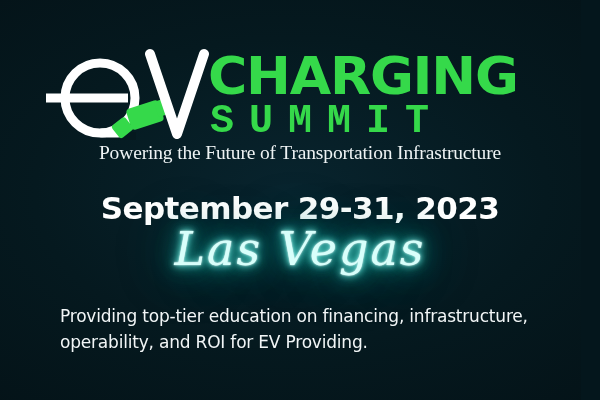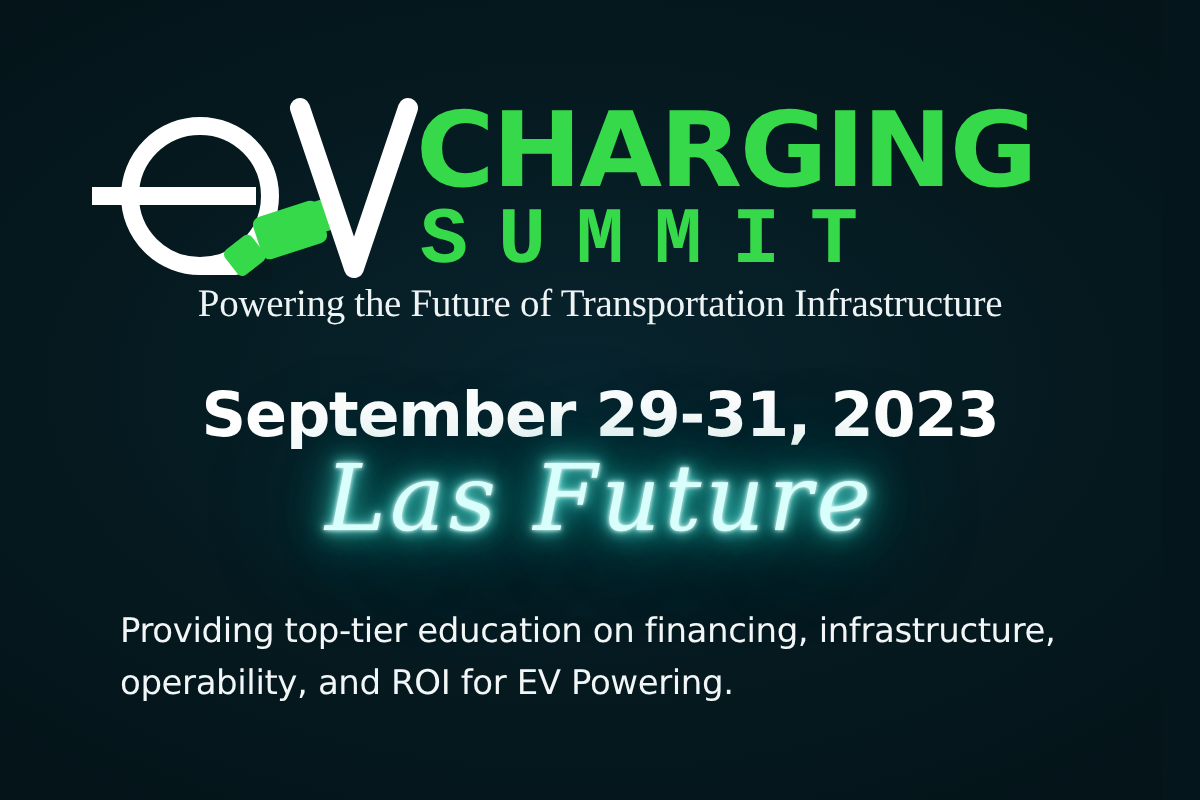--- a/index.html
+++ b/index.html
@@ -168,20 +168,20 @@
       <div class="word-charging">CHARGING</div>
       <div class="word-summit">SUMMIT</div>
     </div>
 
   </div>
 
   <div class="tagline">Powering the Future of Transportation Infrastructure</div>
 
   <div class="date-line">September 29-31, 2023</div>
 
-  <div class="city-neon">Las Future</div>
+  <div class="city-neon">Las Vegas</div>
 
   <div class="description">
     <span class="l1">Providing top-tier education on financing, infrastructure,</span>
-    <span class="l2">operability, and ROI for EV Powering.</span>
+    <span class="l2">operability, and ROI for EV Providing.</span>
   </div>
 
 </div>
 
 </body></html>

